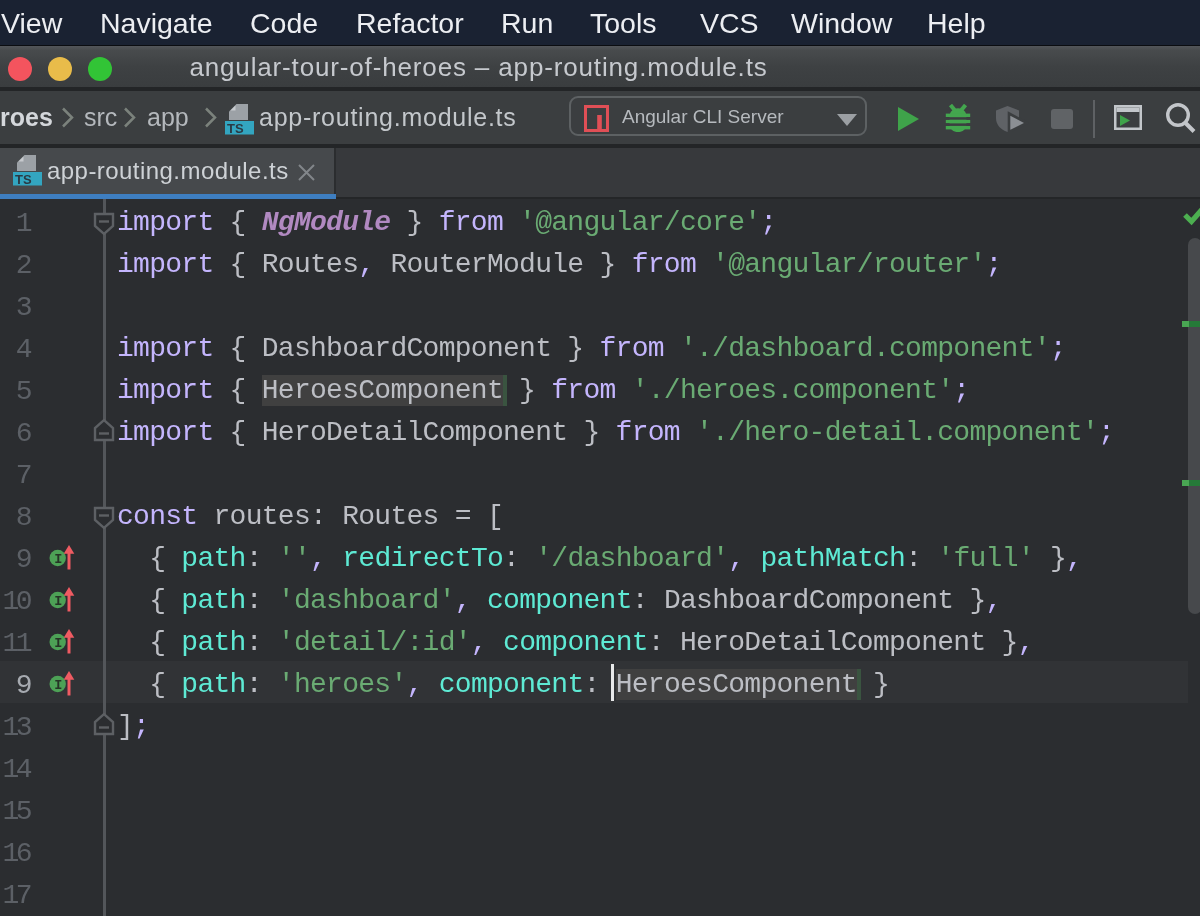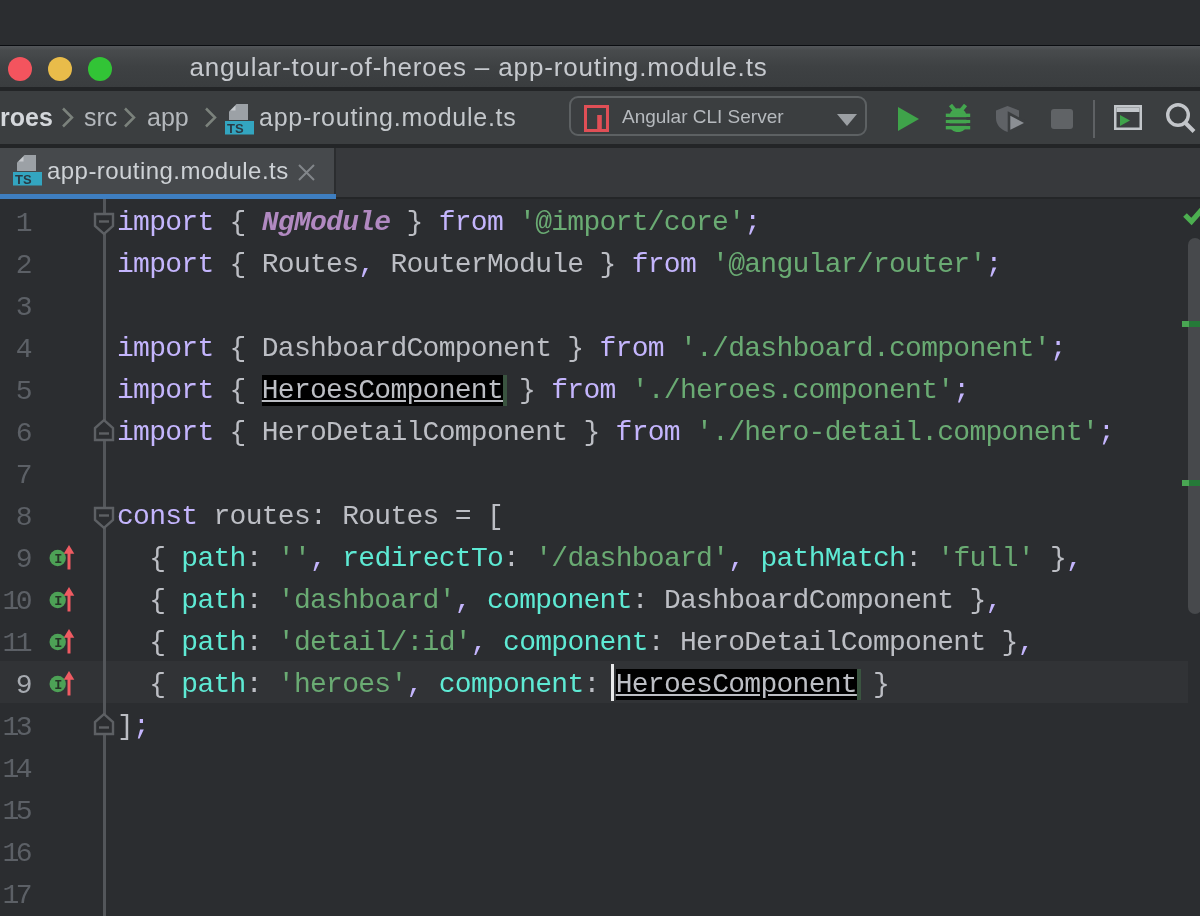--- a/index.html
+++ b/index.html
@@ -48,31 +48,42 @@
   #caretrow{position:absolute;left:0;top:462px;width:1188px;height:42px;background:#313336;}
   #gutterline{position:absolute;left:103px;top:0;width:2.5px;height:717px;background:#53565a;}
   pre{margin:0;font-family:"Liberation Mono",monospace;font-size:28px;
       line-height:42px;letter-spacing:-0.72px;}
   #nums{position:absolute;left:0;top:4px;width:29px;text-align:right;color:#5c6066;letter-spacing:-3.5px;}
   #code{position:absolute;left:117px;top:3px;color:#bcbec4;}
   .k{color:#c4b5fd;}
   .s{color:#6aab73;}
   .pr{color:#5eead4;}
   .ng{color:#b189c1;font-style:italic;font-weight:bold;}
-  .hl{background:#000000;box-shadow:4px 0 0 #3a5440;text-decoration:underline;}
+  .hl{background:#404040;box-shadow:4px 0 0 #3a5440;}
   #caret{position:absolute;left:611px;top:465px;width:3px;height:37px;background:#e8e9ea;}
 
   
   #thumb{position:absolute;left:1188px;top:39px;width:14px;height:376px;
          background:#47494c;border-radius:7px;}
 </style>
 </head>
 <body>
 <div id="root">
 
+  <div id="menubar" class="abs">
+    <span class="mi" style="left:1px;">View</span>
+    <span class="mi" style="left:100px;">Navigate</span>
+    <span class="mi" style="left:250px;">Code</span>
+    <span class="mi" style="left:356px;">Refactor</span>
+    <span class="mi" style="left:501px;">Run</span>
+    <span class="mi" style="left:590px;">Tools</span>
+    <span class="mi" style="left:700px;">VCS</span>
+    <span class="mi" style="left:791px;">Window</span>
+    <span class="mi" style="left:927px;">Help</span>
+  </div>
 
   <div id="titlebar" class="abs">
     <div class="light" style="left:8px;background:#f4545e;"></div>
     <div class="light" style="left:48px;background:#e9bc4a;"></div>
     <div class="light" style="left:88px;background:#32c436;"></div>
     <div id="title">angular-tour-of-heroes – app-routing.module.ts</div>
   </div>
   <div id="titlesep" class="abs"></div>
 
   <div id="toolbar" class="abs">
@@ -180,21 +191,21 @@
 9
 10
 11
 <span style="color:#a6aab0;">9</span>
 13
 14
 15
 16
 17</pre>
 
-    <pre id="code"><span class="k">import</span> { <span class="ng">NgModule</span> } <span class="k">from</span> <span class="s">'@import/core'</span><span class="k">;</span>
+    <pre id="code"><span class="k">import</span> { <span class="ng">NgModule</span> } <span class="k">from</span> <span class="s">'@angular/core'</span><span class="k">;</span>
 <span class="k">import</span> { Routes<span class="k">,</span> RouterModule } <span class="k">from</span> <span class="s">'@angular/router'</span><span class="k">;</span>
 
 <span class="k">import</span> { DashboardComponent } <span class="k">from</span> <span class="s">'./dashboard.component'</span><span class="k">;</span>
 <span class="k">import</span> { <span class="hl">HeroesComponent</span> } <span class="k">from</span> <span class="s">'./heroes.component'</span><span class="k">;</span>
 <span class="k">import</span> { HeroDetailComponent } <span class="k">from</span> <span class="s">'./hero-detail.component'</span><span class="k">;</span>
 
 <span class="k">const</span> routes: Routes = [
   { <span class="pr">path</span>: <span class="s">''</span><span class="k">,</span> <span class="pr">redirectTo</span>: <span class="s">'/dashboard'</span><span class="k">,</span> <span class="pr">pathMatch</span>: <span class="s">'full'</span> }<span class="k">,</span>
   { <span class="pr">path</span>: <span class="s">'dashboard'</span><span class="k">,</span> <span class="pr">component</span>: DashboardComponent }<span class="k">,</span>
   { <span class="pr">path</span>: <span class="s">'detail/:id'</span><span class="k">,</span> <span class="pr">component</span>: HeroDetailComponent }<span class="k">,</span>

